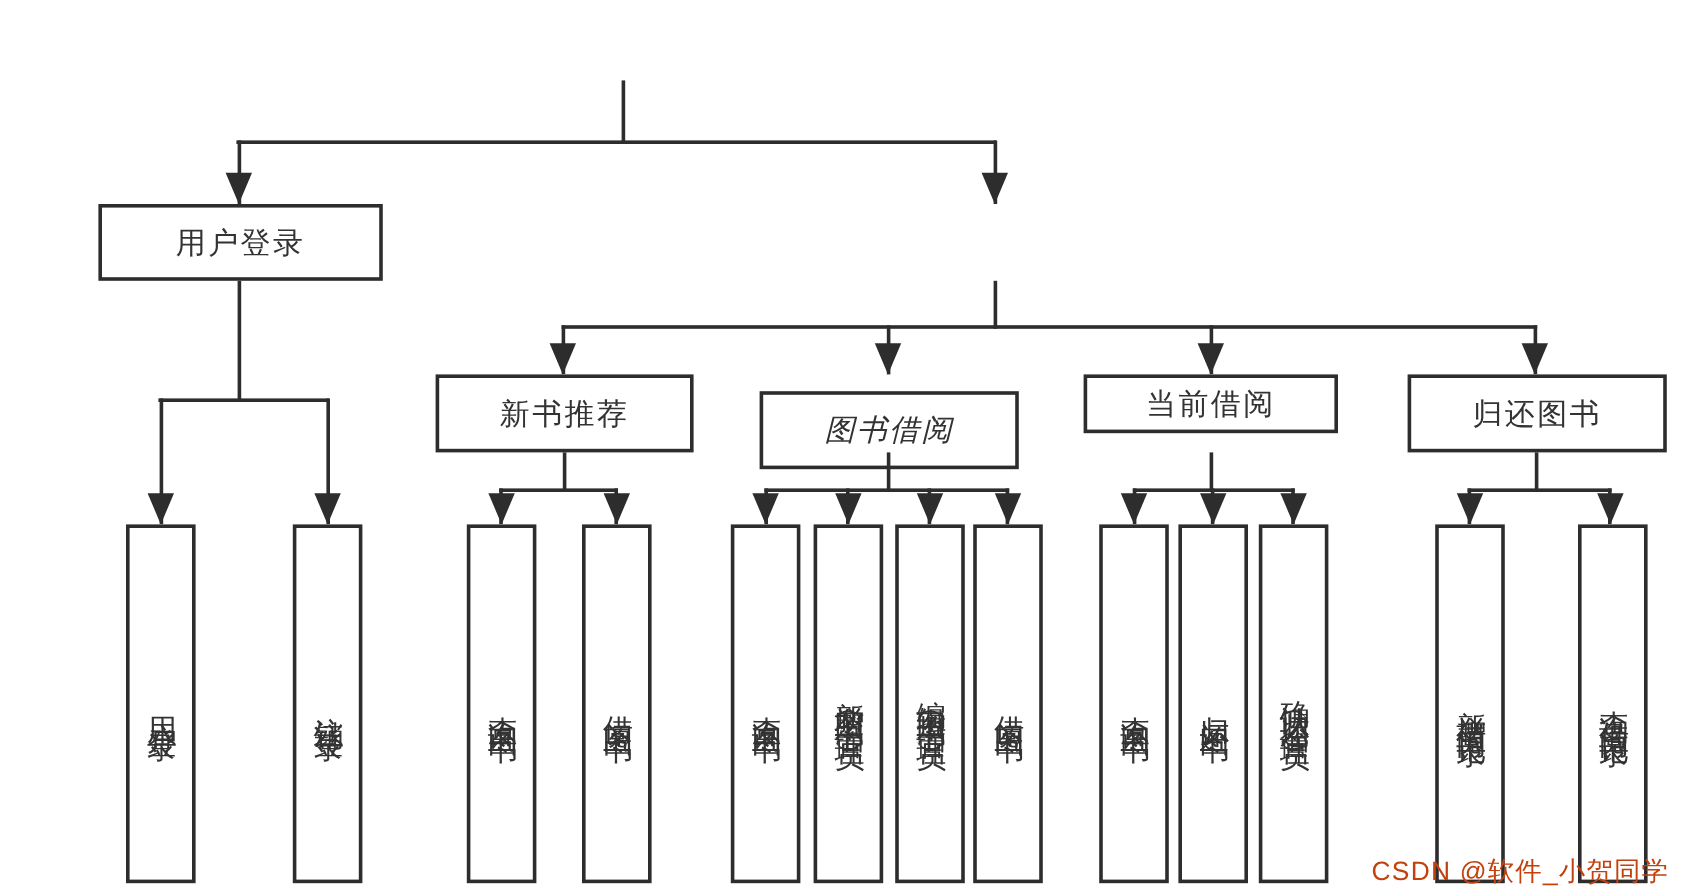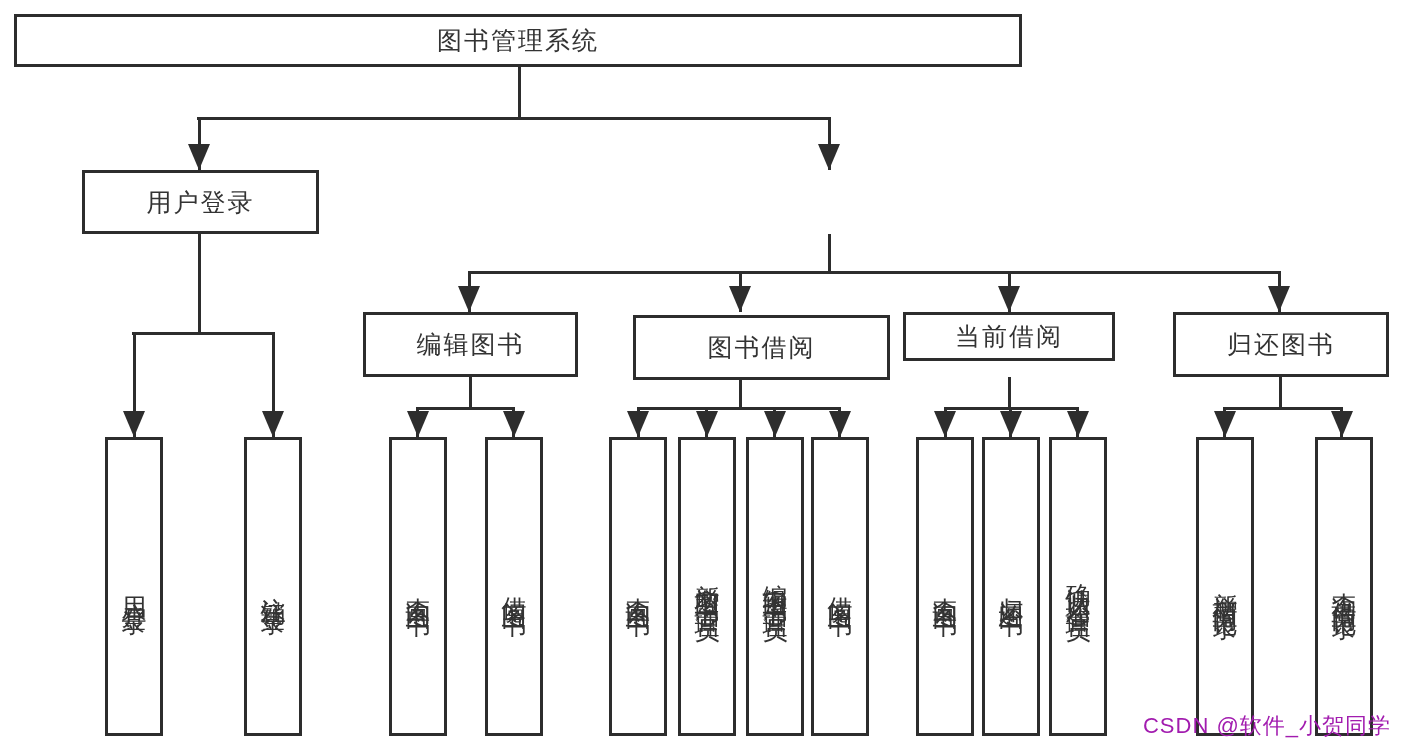--- a/index.html
+++ b/index.html
@@ -49,21 +49,21 @@
   #a-bm1{left:458px;top:286px;}
   #c-s-bm2{left:739px;top:271px;height:41px;}
   #a-bm2{left:729px;top:286px;}
   #c-s-bm3{left:1008px;top:271px;height:41px;}
   #a-bm3{left:998px;top:286px;}
   #c-s-bm4{left:1278px;top:271px;height:41px;}
   #a-bm4{left:1268px;top:286px;}
 
   
   #n-nb{left:363px;top:312px;width:215px;height:65px;}
-  #n-bb{left:633px;top:315px;width:257px;height:65px;}
+  #n-bb{left:633px;top:326px;width:216px;height:65px;font-style:italic;}
   #n-cb{left:903px;top:312px;width:212px;height:49px;}
   #n-br{left:1173px;top:312px;width:216px;height:65px;}
 
   
   #c-s-nb{left:469px;top:377px;height:33px;}
   #c-h-nb{left:416px;top:407px;width:99px;}
   #c-s-nb1{left:416px;top:407px;height:30px;}  #a-nb1{left:407px;top:411px;}
   #c-s-nb2{left:512px;top:407px;height:30px;}  #a-nb2{left:503px;top:411px;}
 
   
@@ -97,29 +97,28 @@
   #l-bb-add{left:678px;}
   #l-bb-edit{left:746px;}
   #l-bb-borrow{left:811px;}
   #l-cb-query{left:916px;}
   #l-cb-return{left:982px;}
   #l-cb-confirm{left:1049px;}
   #l-br-add{left:1196px;}
   #l-br-query{left:1315px;}
 
   
-  #watermark{position:absolute;right:14px;top:711px;font-size:22px;color:#a21caf;
+  #watermark{position:absolute;right:14px;top:711px;font-size:22px;color:#c2410c;
              letter-spacing:1px;z-index:5;white-space:nowrap;}
 </style>
 </head>
 <body>
 
 <div class="diagram">
 
-  <div class="node" id="n-root">图书管理系统</div>
 
   <div class="vline" id="c-root-stem"></div>
   <div class="hline" id="c-h1"></div>
   <div class="vline" id="c-s-l2a"></div>
   <div class="arrow" id="a-l2a"></div>
   <div class="vline" id="c-s-l2b"></div>
   <div class="arrow" id="a-l2b"></div>
 
   <div class="node" id="n-ul">用户登录</div>
 
@@ -134,21 +133,21 @@
   <div class="hline" id="c-h-bm"></div>
   <div class="vline" id="c-s-bm1"></div>
   <div class="arrow" id="a-bm1"></div>
   <div class="vline" id="c-s-bm2"></div>
   <div class="arrow" id="a-bm2"></div>
   <div class="vline" id="c-s-bm3"></div>
   <div class="arrow" id="a-bm3"></div>
   <div class="vline" id="c-s-bm4"></div>
   <div class="arrow" id="a-bm4"></div>
 
-  <div class="node" id="n-nb">编辑图书</div>
+  <div class="node" id="n-nb">新书推荐</div>
   <div class="node" id="n-bb">图书借阅</div>
   <div class="node" id="n-cb">当前借阅</div>
   <div class="node" id="n-br">归还图书</div>
 
   <div class="vline" id="c-s-nb"></div>
   <div class="hline" id="c-h-nb"></div>
   <div class="vline" id="c-s-nb1"></div>
   <div class="arrow" id="a-nb1"></div>
   <div class="vline" id="c-s-nb2"></div>
   <div class="arrow" id="a-nb2"></div>

